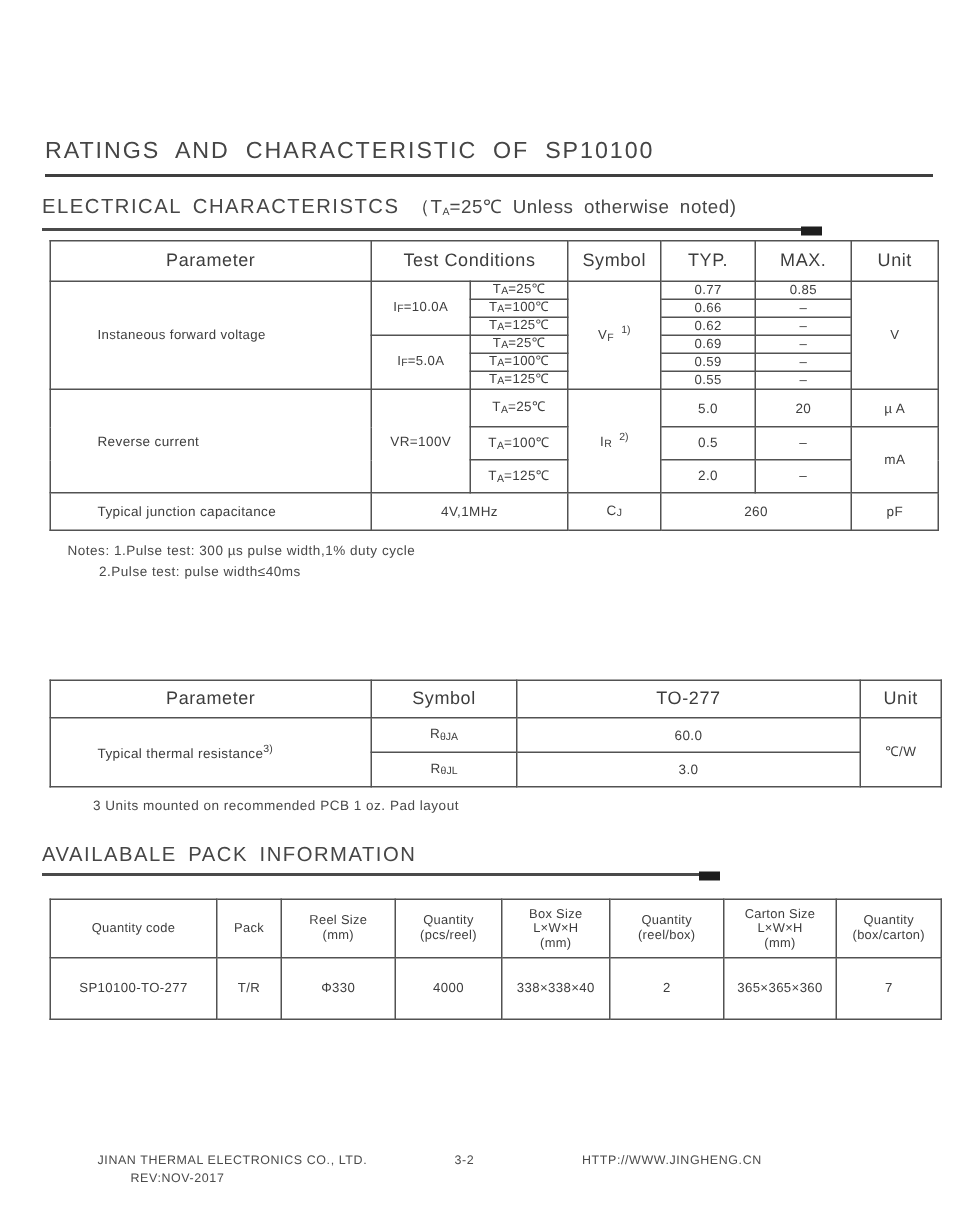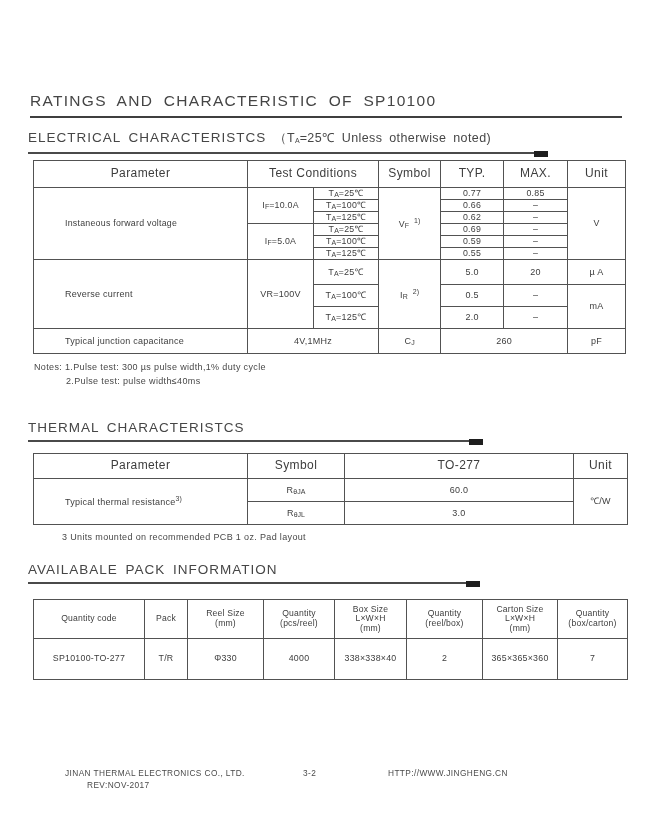--- a/index.html
+++ b/index.html
@@ -128,27 +128,23 @@
     <tr class="last">
       <td class="pl">Typical junction capacitance</td>
       <td colspan="2">4V,1MHz</td>
       <td><span><span>C</span><sub>J</sub></span></td>
       <td colspan="2">260</td>
       <td>pF</td>
     </tr>
   </tbody>
     </table>
 
-  <div class="note" style="left:34px;top:362px;">Notes: 1.Pulse test: 300 µs pulse width,1% duty cycle</div>
+  <div class="note" style="left:45px;top:362px;">Notes: 1.Pulse test: 300 µs pulse width,1% duty cycle</div>
   <div class="note" style="left:66px;top:376px;">2.Pulse test: pulse width≤40ms</div>
 
-  <div class="sec-head" style="left:28px;top:420px;width:455px;">
-    <span>THERMAL CHARACTERISTCS</span>
-    <span class="sq"></span>
-  </div>
 
   <table class="thermal" style="left:33px;top:453px;width:594px;">
     <colgroup>
       <col style="width:214px">
         <col style="width:97px">
         <col style="width:229px">
         <col style="width:54px">
     </colgroup>
     <tbody>
         <tr class="hdr">

